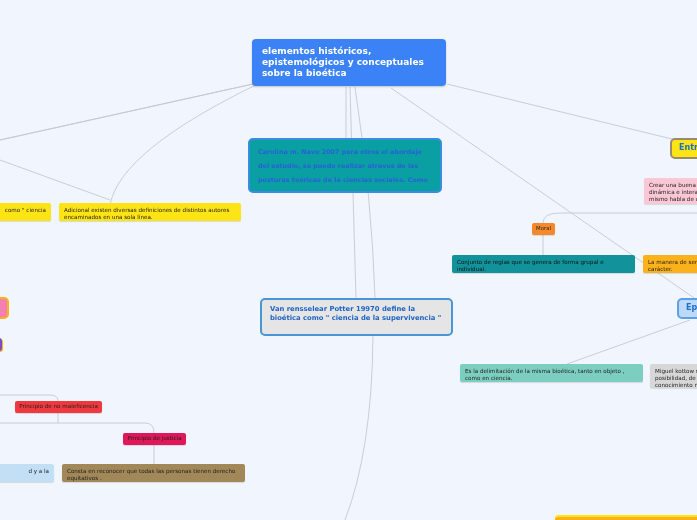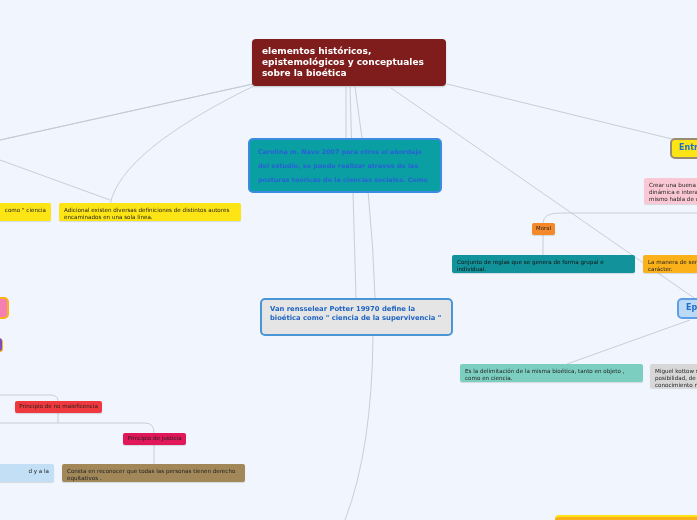--- a/index.html
+++ b/index.html
@@ -10,21 +10,21 @@
   }
   svg.links { position:absolute; left:0; top:0; width:697px; height:520px; }
   .node {
     position:absolute; box-sizing:border-box;
     font-family:"DejaVu Sans", sans-serif;
     overflow:hidden;
   }
   .small { font-size:5.6px; line-height:7px; color:#222; border-radius:2px; padding:4px 5px; box-shadow:0 1px 1px rgba(0,0,0,0.12); }
   .central {
     left:252px; top:39px; width:194px; height:47px;
-    background:#7f1d1d; color:#fff; border-radius:4px;
+    background:#3b82f6; color:#fff; border-radius:4px;
     font-weight:bold; font-size:9px; line-height:11px;
     padding:7px 10px; box-shadow:0 1px 2px rgba(0,0,0,0.2);
   }
   .carolina {
     left:248px; top:138px; width:194px; height:55px;
     background:#0aa0a3; border:2px solid #3b8be0; border-radius:5px;
     color:#2a5fd8; font-weight:bold; font-size:6.4px; line-height:14px;
     padding:5px 8px;
   }
   .van {

